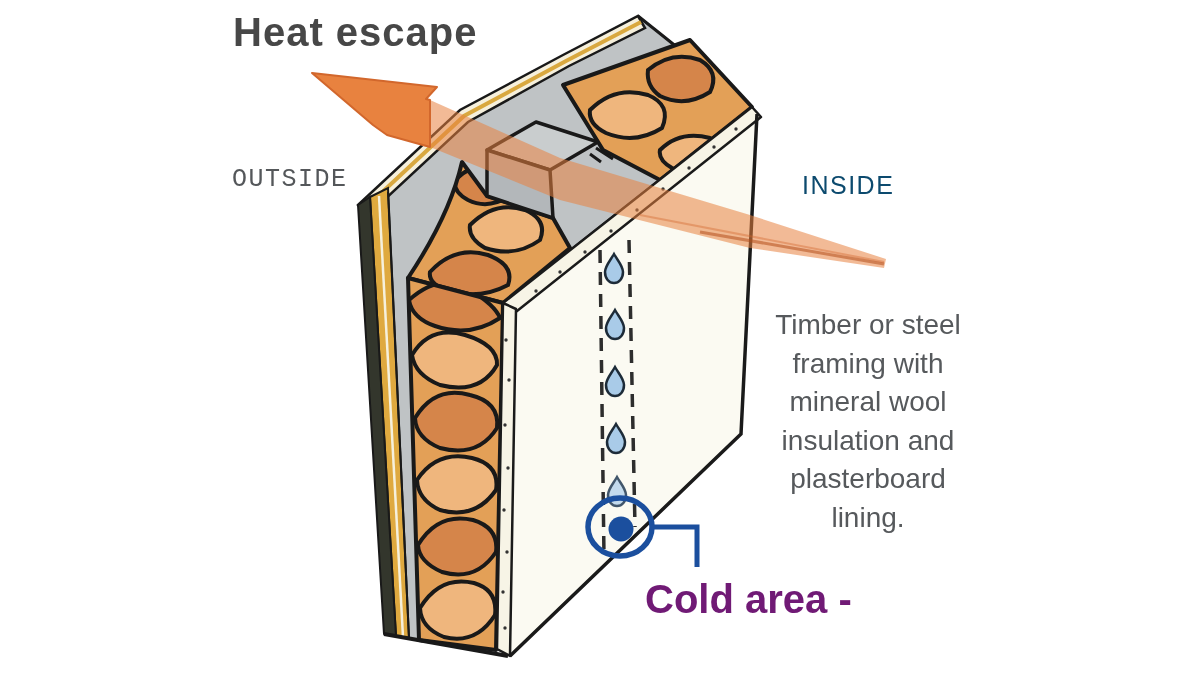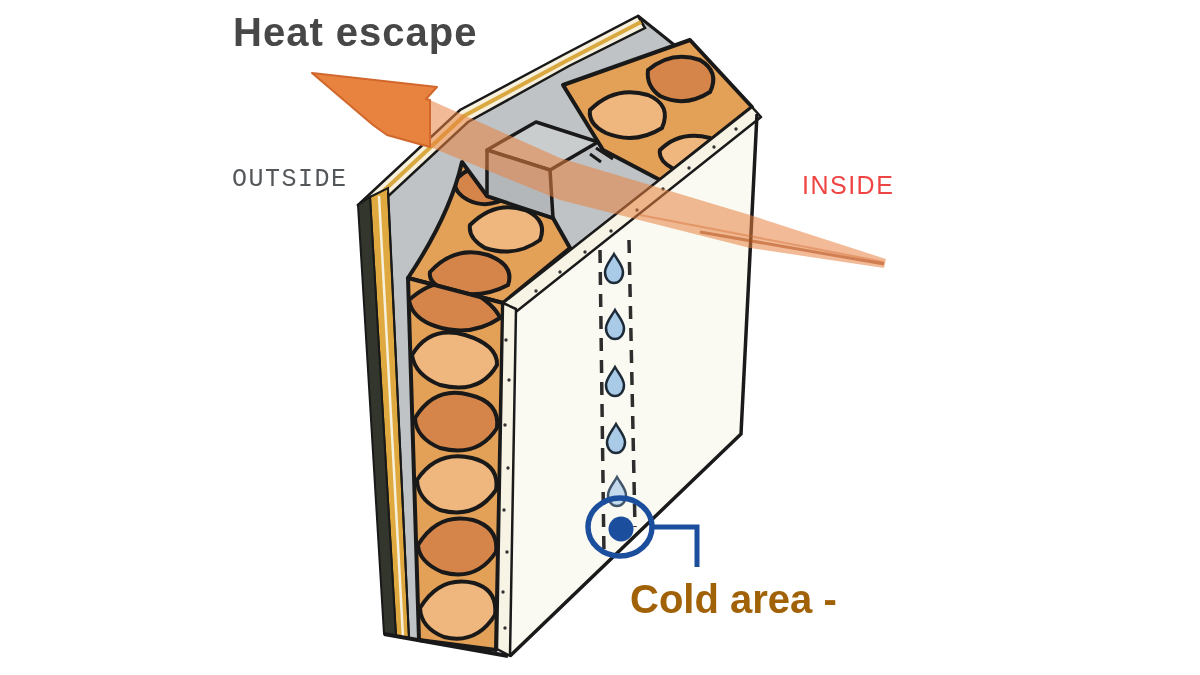--- a/index.html
+++ b/index.html
@@ -2,24 +2,24 @@
 <html><head>
 <meta charset="utf-8">
 <style>
   html,body{margin:0;padding:0;background:#ffffff;}
   #stage{position:relative;width:1200px;height:675px;background:#ffffff;overflow:hidden;
          font-family:"Liberation Sans", sans-serif;padding-left:16px;}
   #art{position:absolute;left:0;top:0;width:1200px;height:675px;}
   .txt{position:absolute;white-space:nowrap;}
   #title{left:233px;top:10px;font-size:40px;font-weight:bold;color:#474747;letter-spacing:1px;}
   #outside{left:232px;top:165px;font-size:25px;color:#54575a;letter-spacing:1.5px;font-family:Liberation Mono, monospace;}
-  #inside{left:802px;top:171px;font-size:25px;color:#ef4444;letter-spacing:1.5px;}
+  #inside{left:802px;top:171px;font-size:25px;color:#0c4a6e;letter-spacing:1.5px;}
   #annotation{left:733px;top:306px;width:270px;text-align:center;font-size:28px;
               color:#56595c;line-height:38.5px;white-space:normal;}
-  #callout-label{left:630px;top:576px;font-size:40px;font-weight:bold;color:#a16207;line-height:47px;}
+  #callout-label{left:645px;top:576px;font-size:40px;font-weight:bold;color:#701a75;line-height:47px;}
 </style>
 </head>
 <body>
 
 <div id="stage">
 
   <svg id="art" viewBox="0 0 1200 675" xmlns="http://www.w3.org/2000/svg">
 
     <defs>
       <clipPath id="clip-xsec">
@@ -146,18 +146,26 @@
       <circle cx="621" cy="529" r="12.5" fill="#1b4f9e"></circle>
       <path d="M651,527 L697,527 L697,567" fill="none" stroke="#1b4f9e" stroke-width="5"></path>
     </g>
   </svg>
 
   <div class="txt" id="title">Heat escape</div>
 
   <div class="txt" id="outside">OUTSIDE</div>
   <div class="txt" id="inside">INSIDE</div>
 
+  <div class="txt" id="annotation">
+    <div>Timber or steel</div>
+    <div>framing with</div>
+    <div>mineral wool</div>
+    <div>insulation and</div>
+    <div>plasterboard</div>
+    <div>lining.</div>
+  </div>
 
   <div class="txt" id="callout-label">
     <div>Cold area -</div>
   </div>
 
 </div>
 
 </body></html>

